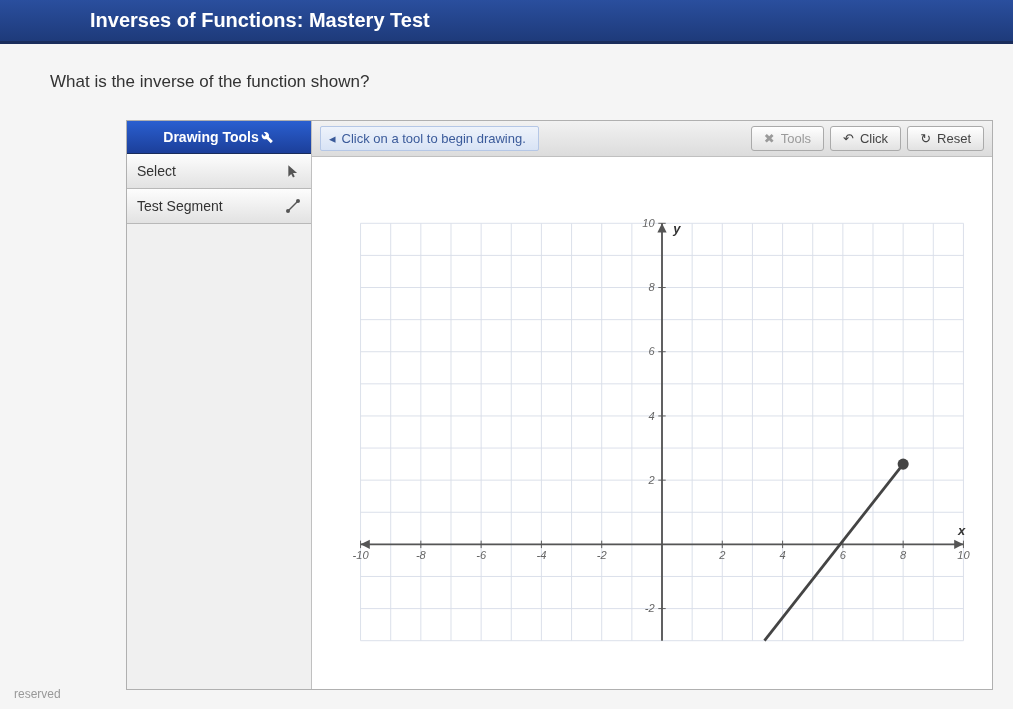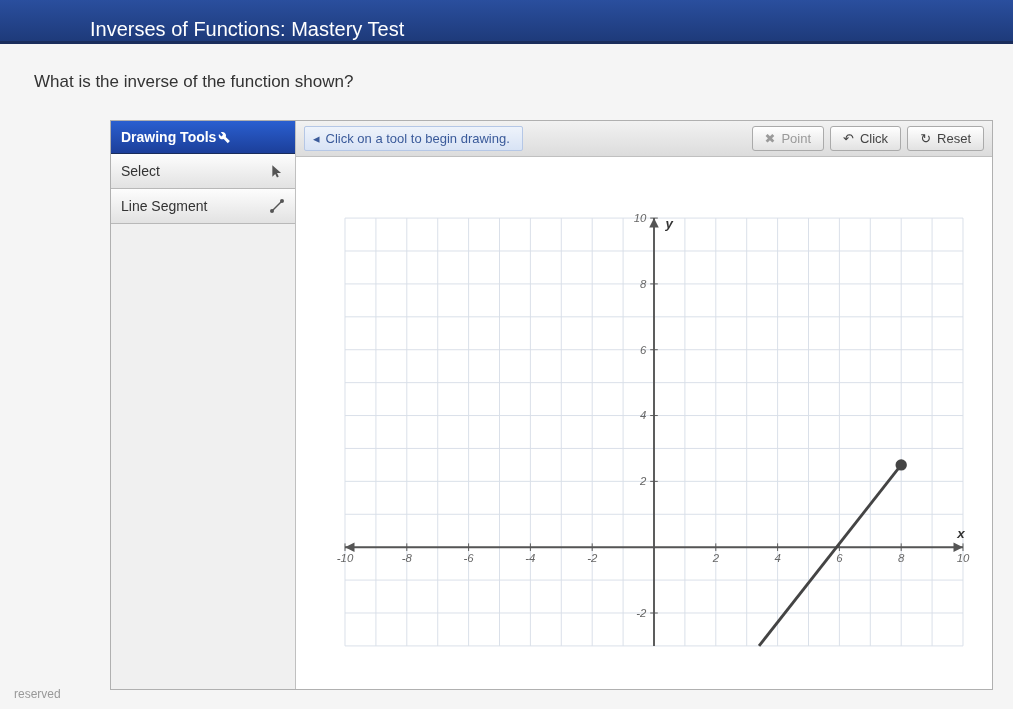--- a/index.html
+++ b/index.html
@@ -9,28 +9,29 @@
     width: 1013px;
     height: 709px;
     overflow: hidden;
     position: relative;
   }
   .header-bar {
     background: linear-gradient(#2a4f9e, #1e3a7a);
     color: #fff;
     height: 44px;
     display: flex;
-    align-items: flex-end;
+    align-items: center;
     padding-left: 90px;
     font-size: 20px;
-    font-weight: 400;
+    font-weight: 700;
     border-bottom: 3px solid #1a2d5c;
   }
   .content {
-    padding: 28px 20px 0 30px;
+    padding: 28px 20px 0 14px;
+    margin-left: 32px;
   }
   .question {
     font-size: 17px;
     color: #333;
     margin-bottom: 28px;
     padding-left: 4px;
   }
   .workspace {
     display: flex;
     margin-left: 80px;
@@ -45,21 +46,21 @@
     display: flex;
     flex-direction: column;
   }
   .tool-header {
     background: linear-gradient(#2a5fd0, #1c3f9a);
     color: #fff;
     font-size: 14px;
     font-weight: bold;
     padding: 8px 10px;
     display: flex;
-    justify-content: flex-start;
+    justify-content: center;
     align-items: center;
     border-bottom: 1px solid #1a2d5c;
   }
   .tool-item {
     background: linear-gradient(#fdfdfd, #e2e2e2);
     border-bottom: 1px solid #b8b8b8;
     padding: 9px 10px;
     font-size: 14px;
     color: #333;
     display: flex;
@@ -157,41 +158,41 @@
       </div>
       <div class="tool-item">
         <span>Select</span>
         <span class="tool-icon">
           <svg width="14" height="14" viewBox="0 0 24 24" fill="#555">
               <path d="M4 2l0 20 5-5 3 6 3-1.5-3-6 7 0z"></path>
             </svg>
         </span>
       </div>
       <div class="tool-item">
-        <span>Line Segment</span>
+        <span>Test Segment</span>
         <span class="tool-icon">
           <svg width="16" height="16" viewBox="0 0 16 16">
               <circle cx="3" cy="13" r="2" fill="#555"></circle>
               <circle cx="13" cy="3" r="2" fill="#555"></circle>
               <line x1="3" y1="13" x2="13" y2="3" stroke="#555" stroke-width="1.4"></line>
             </svg>
         </span>
       </div>
     </div>
 
     <div class="canvas-area">
       <div class="toolbar">
         <div class="hint">
           <span class="btn-icon">◂</span>
           <span>Click on a tool to begin drawing.</span>
         </div>
         <div class="spacer"></div>
         <button class="btn disabled">
           <span class="btn-icon">✖</span>
-          <span>Point</span>
+          <span>Tools</span>
         </button>
         <button class="btn">
           <span class="btn-icon">↶</span>
           <span>Click</span>
         </button>
         <button class="btn">
           <span class="btn-icon">↻</span>
           <span>Reset</span>
         </button>
       </div>

